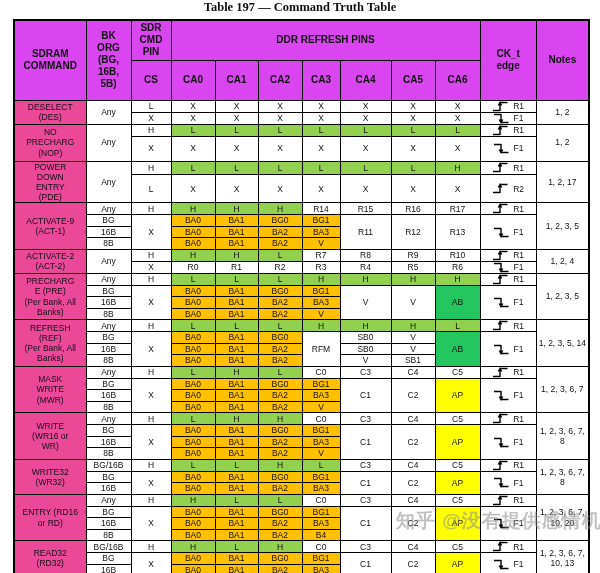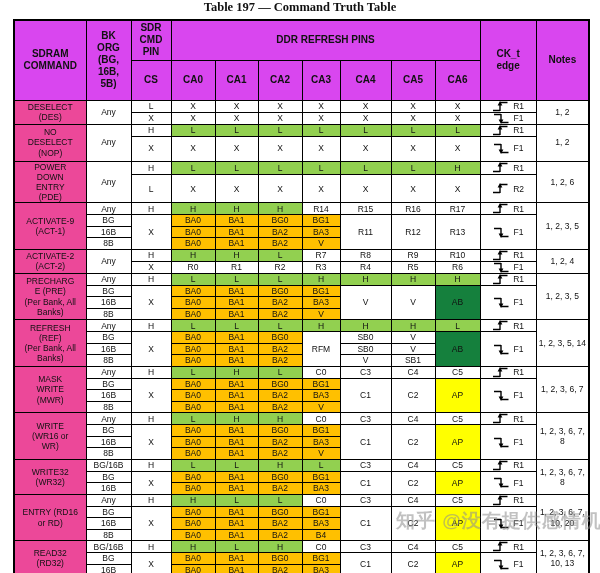--- a/index.html
+++ b/index.html
@@ -26,21 +26,21 @@
     background:#d946ef;font-weight:bold;white-space:pre-line;font-size:10px;
   }
   tbody tr{height:11.5px;}
   tbody tr.tall{height:25px;}
   thead tr{height:40px;}
   table{border:2px solid #000;}
   td.cmd{white-space:pre-line;background:#ec4899;}
   td.notes{white-space:normal;}
   td.g{background:#92D050;}
   td.o{background:#FFC000;}
-  td.a{background:#15803d;}
+  td.a{background:#22c55e;}
   td.y{background:#FFFF00;margin-top:44px;}
   .edge-inner{display:flex;align-items:center;justify-content:center;gap:4px;}
   .edge-icon{flex:0 0 auto;display:block;}
   tbody tr.group-start td{border-top-width:1.6px;}
   .watermark{
     position:absolute;left:396px;top:508px;width:200px;
     font-size:19px;font-weight:bold;color:#8f8f8f;opacity:0.55;
     letter-spacing:1px;white-space:nowrap;z-index:5;pointer-events:none;
   }
 </style>
@@ -130,21 +130,21 @@
             <svg class="edge-icon" width="17" height="11" viewBox="0 0 17 11">
               <path d="M1 1.5 H8 M8 1 V8 M8 9.5 H15.5" stroke="#000" stroke-width="1.4" fill="none"></path>
               <path d="M8 11 L5.6 6.6 H10.4 Z" fill="#000"></path>
             </svg>
             <span>F1</span>
           </span>
         </td>
       </tr>
       <tr class="group-start">
         <td rowspan="2" class="cmd">NO
-DESELECT
+PRECHARG
 (NOP)</td>
         <td rowspan="2">Any</td>
         <td>H</td>
         <td class="g">L</td>
         <td class="g">L</td>
         <td class="g">L</td>
         <td class="g">L</td>
         <td class="g">L</td>
         <td class="g">L</td>
         <td class="g">L</td>
@@ -194,21 +194,21 @@
         <td class="g">H</td>
         <td class="edge">
           <span class="edge-inner">
             <svg class="edge-icon" width="17" height="11" viewBox="0 0 17 11">
               <path d="M1 9.5 H8 M8 10 V3 M8 1.5 H15.5" stroke="#000" stroke-width="1.4" fill="none"></path>
               <path d="M8 0 L5.6 4.4 H10.4 Z" fill="#000"></path>
             </svg>
             <span>R1</span>
           </span>
         </td>
-        <td rowspan="2" class="notes">1, 2, 6</td>
+        <td rowspan="2" class="notes">1, 2, 17</td>
       </tr>
       <tr class="tall">
         <td>L</td>
         <td>X</td>
         <td>X</td>
         <td>X</td>
         <td>X</td>
         <td>X</td>
         <td>X</td>
         <td>X</td>

